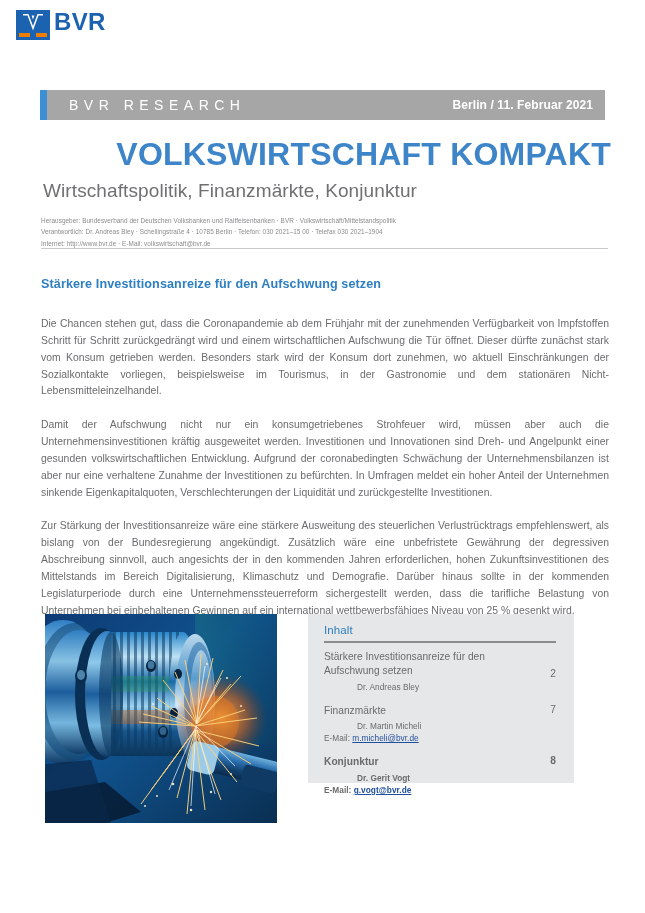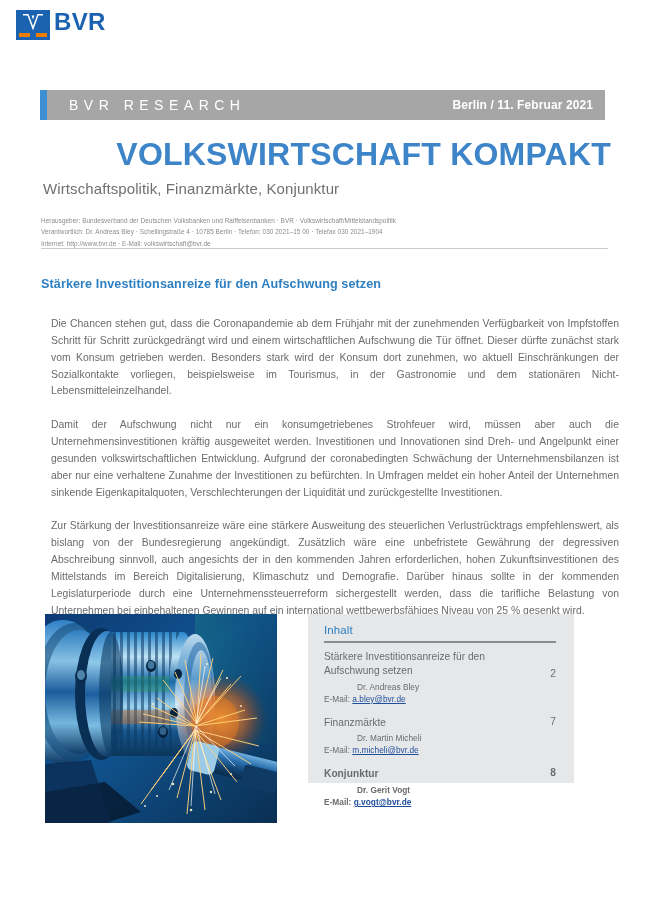--- a/index.html
+++ b/index.html
@@ -119,21 +119,21 @@
   .mast-title {
     font-size: 32px;
     color: #3d85c8;
     letter-spacing: 0.2px;
     line-height: 1.05;
     font-weight: bold;
     margin: 0;
     text-align: right;
   }
   .mast-sub {
-    font-size: 15px;
+    font-size: 19px;
     color: #6f7072;
     margin: 8px 0 0 2px;
     font-weight: normal;
     letter-spacing: 0.1px;
   }
 
   
   .imprint {
     position: absolute;
     left: 41px;
@@ -166,21 +166,20 @@
     letter-spacing: 0.1px;
     margin: 0;
   }
 
   
   .body-copy {
     position: absolute;
     left: 41px;
     top: 316px;
     width: 568px;
-    margin-left: 10px;
   }
   .body-copy p {
     margin: 0 0 17px 0;
     font-size: 10.4px;
     line-height: 1.62;
     color: #6a6b6d;
     text-align: justify;
     letter-spacing: 0.02px;
   }
   .body-copy p:last-child { margin-bottom: 0; }
@@ -459,21 +458,20 @@
 <div class="toc">
   <div class="toc-title">Inhalt</div>
   <div class="toc-rule"></div>
 
   <div class="toc-entry entry-1">
     <div class="toc-head">
       <div class="toc-name">Stärkere Investitionsanreize für den Aufschwung setzen</div>
       <div class="toc-page">2</div>
     </div>
     <div class="toc-author">Dr. Andreas Bley</div>
-    <div class="toc-mail"><span>E-Mail: </span><a href="#">a.bley@bvr.de</a></div>
   </div>
 
   <div class="toc-entry entry-2">
     <div class="toc-head">
       <div class="toc-name">Finanzmärkte</div>
       <div class="toc-page">7</div>
     </div>
     <div class="toc-author">Dr. Martin Micheli</div>
     <div class="toc-mail"><span>E-Mail: </span><a href="#">m.micheli@bvr.de</a></div>
   </div>

